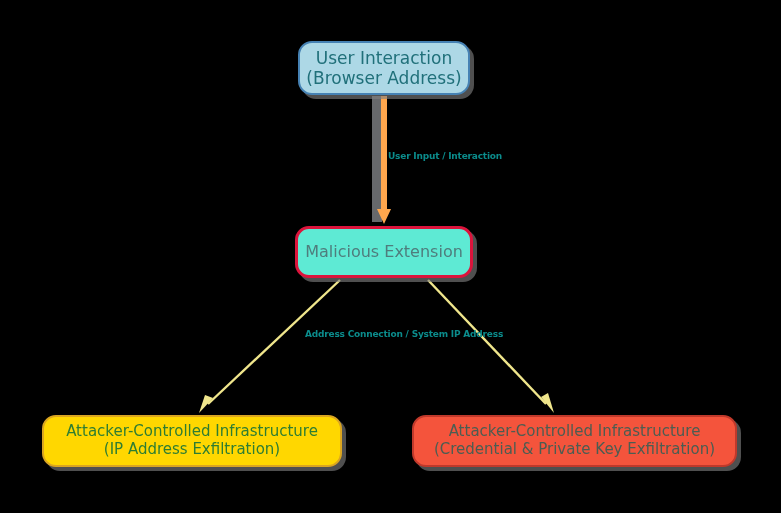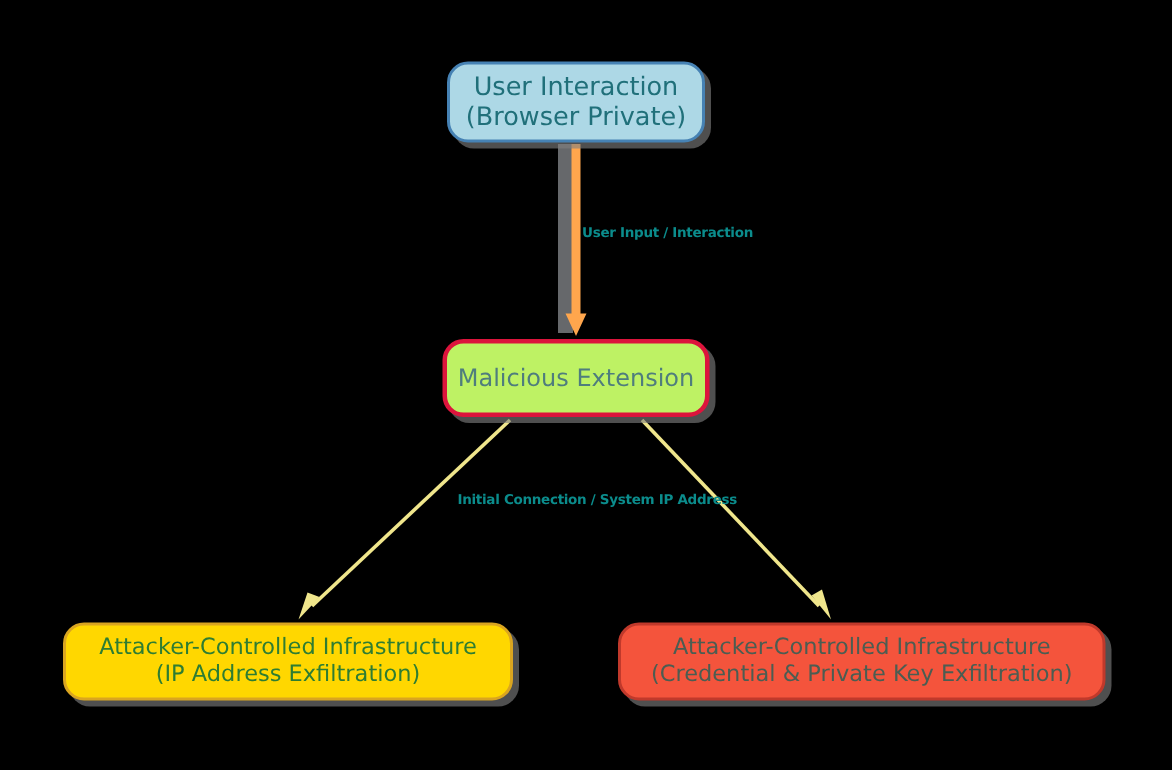--- a/index.html
+++ b/index.html
@@ -55,21 +55,21 @@
     font-size: 17px;
     box-shadow: 4px 4px 0 rgba(128,128,128,0.62);
   }
 
   
   #node-ext {
     left: 295px;
     top: 226px;
     width: 178px;
     height: 52px;
-    background: #bef264;
+    background: #5eead4;
     border: 3px solid #dc143c;
     color: #4f7d7d;
     font-size: 16px;
     box-shadow: 4px 4px 0 rgba(128,128,128,0.62);
     text-align: right;
   }
 
   
   #node-attack-ip {
     left: 42px;
@@ -139,28 +139,28 @@
 
     <line x1="428" y1="280" x2="546" y2="404" stroke="#F0E68C" stroke-width="2.4"></line>
     <polygon points="554,413 541,397 548,393" fill="#F0E68C"></polygon>
   </svg>
 
   <div class="edge-label" id="label-user-input">
     <span class="nline">User Input / Interaction</span>
   </div>
 
   <div class="edge-label" id="label-initial-conn">
-    <span class="nline">Initial Connection /</span>
+    <span class="nline">Address Connection /</span>
     <span class="nline">System IP Address</span>
   </div>
 
 
   <div class="node" id="node-user">
     <span class="nline">User Interaction</span>
-    <span class="nline">(Browser Private)</span>
+    <span class="nline">(Browser Address)</span>
   </div>
 
   <div class="node" id="node-ext">
     <span class="nline">Malicious Extension</span>
   </div>
 
   <div class="node" id="node-attack-ip">
     <span class="nline">Attacker-Controlled Infrastructure</span>
     <span class="nline">(IP Address Exfiltration)</span>
   </div>

